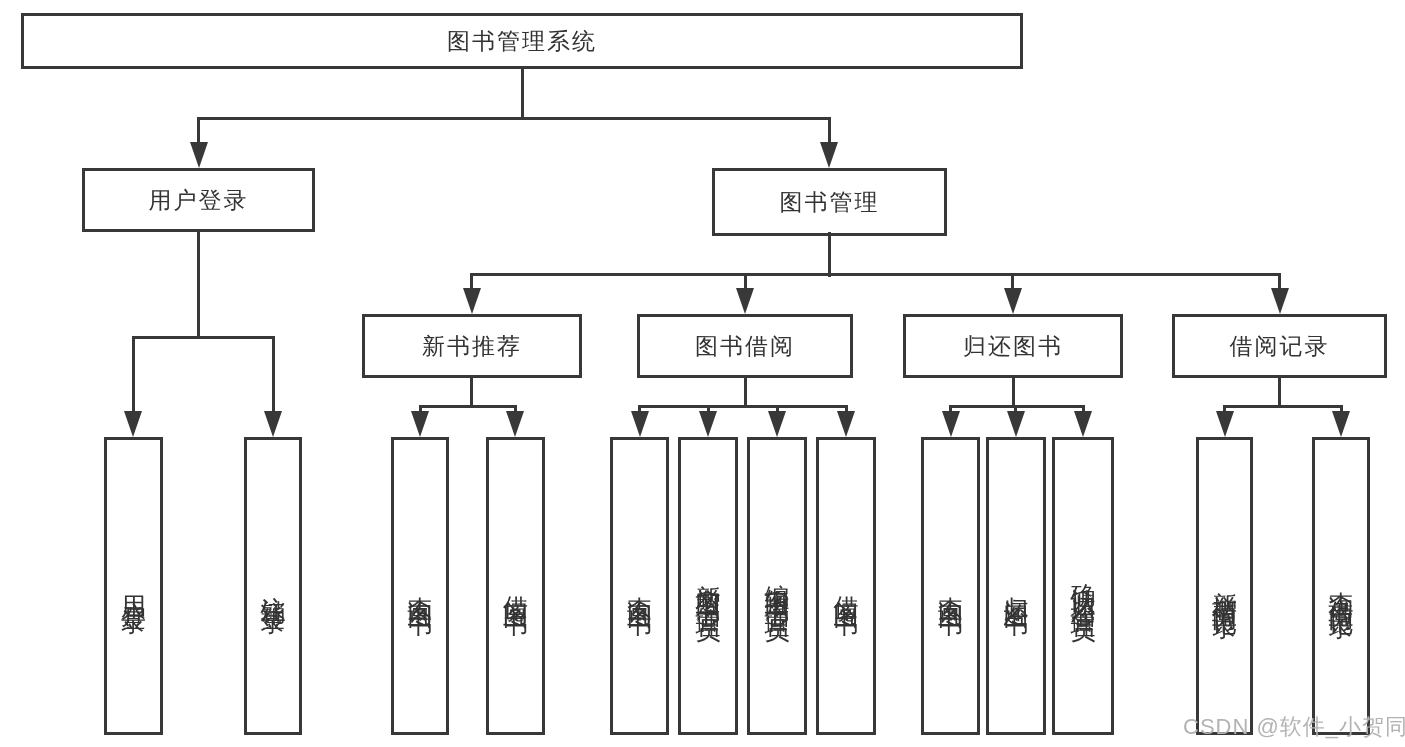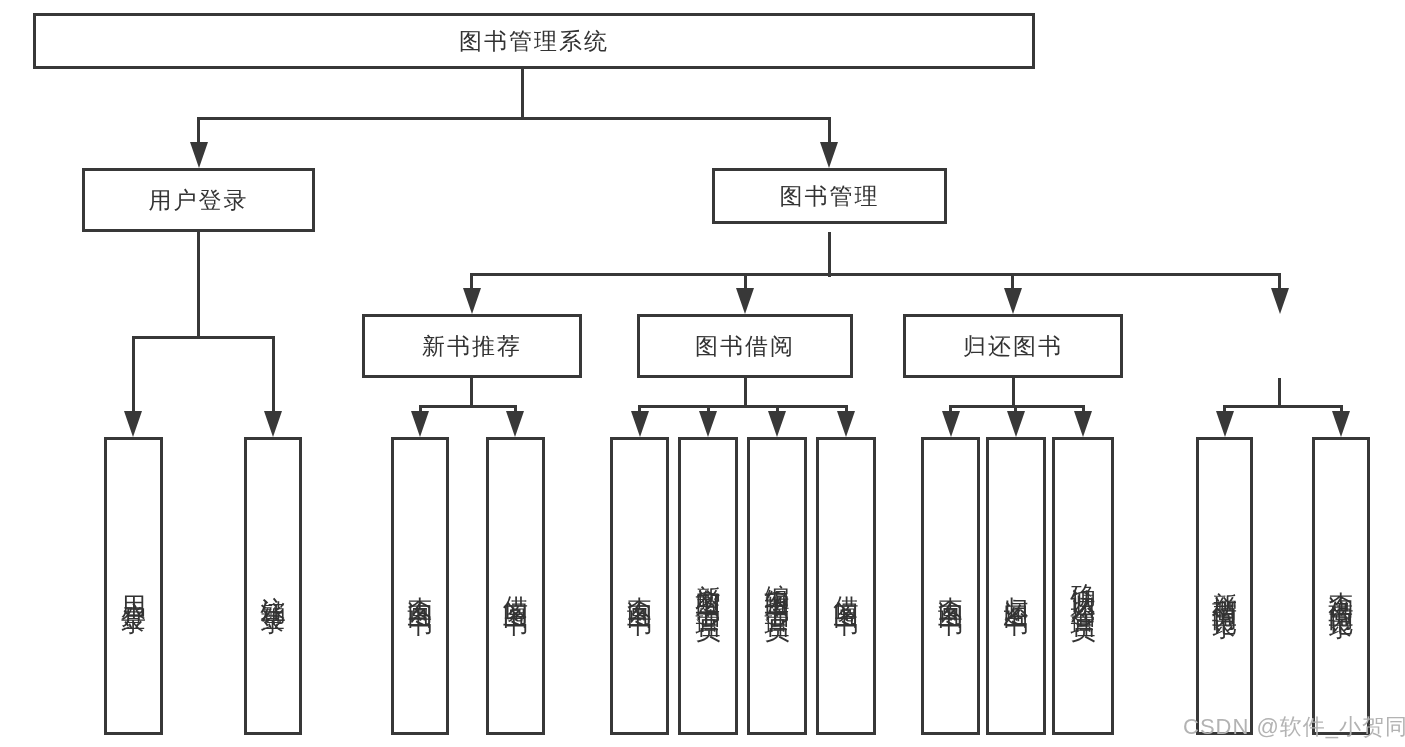--- a/index.html
+++ b/index.html
@@ -29,35 +29,35 @@
   .watermark {
     position:absolute; left:1183px; top:712px; z-index:6;
     font-size:22px; color:#b3b3b3; letter-spacing:1px; white-space:nowrap;
   }
 </style>
 </head>
 <body>
 
 <div id="canvas">
 
-  <div class="box" style="left:21px; top:13px; width:1002px; height:56px;margin-left:12px;">
+  <div class="box" style="left:21px; top:13px; width:1002px; height:56px;">
     <span class="hlabel">图书管理系统</span>
   </div>
 
   <div class="vline" style="left:521px; top:69px; height:51px;"></div>
   <div class="hline" style="left:197px; top:117px; width:634px;"></div>
   <div class="vline" style="left:197px; top:117px; height:30px;"></div>
   <div class="arr" style="left:190px; top:142px;"></div>
   <div class="vline" style="left:828px; top:117px; height:30px;"></div>
   <div class="arr" style="left:820px; top:142px;"></div>
 
   <div class="box" style="left:82px; top:168px; width:233px; height:64px;">
     <span class="hlabel">用户登录</span>
   </div>
-  <div class="box" style="left:712px; top:168px; width:235px; height:56px;">
+  <div class="box" style="left:712px; top:168px; width:235px; height:68px;">
     <span class="hlabel">图书管理</span>
   </div>
 
   <div class="vline" style="left:197px; top:232px; height:107px;"></div>
   <div class="hline" style="left:132px; top:336px; width:142px;"></div>
   <div class="vline" style="left:132px; top:336px; height:78px;"></div>
   <div class="arr" style="left:124px; top:411px;"></div>
   <div class="vline" style="left:272px; top:336px; height:78px;"></div>
   <div class="arr" style="left:264px; top:411px;"></div>
 
@@ -73,20 +73,23 @@
   <div class="arr" style="left:1271px; top:288px;"></div>
 
   <div class="box" style="left:637px; top:314px; width:216px; height:64px;">
     <span class="hlabel">图书借阅</span>
   </div>
   <div class="box" style="left:362px; top:314px; width:220px; height:64px;">
     <span class="hlabel">新书推荐</span>
   </div>
   <div class="box" style="left:903px; top:314px; width:220px; height:64px;">
     <span class="hlabel">归还图书</span>
+  </div>
+  <div class="box" style="left:1172px; top:314px; width:215px; height:64px;">
+    <span class="hlabel">借阅记录</span>
   </div>
 
   <div class="vline" style="left:470px; top:378px; height:30px;"></div>
   <div class="hline" style="left:419px; top:405px; width:98px;"></div>
   <div class="vline" style="left:419px; top:405px; height:10px;"></div>
   <div class="arr" style="left:411px; top:411px;"></div>
   <div class="vline" style="left:514px; top:405px; height:10px;"></div>
   <div class="arr" style="left:506px; top:411px;"></div>
 
   <div class="vline" style="left:744px; top:378px; height:30px;"></div>

